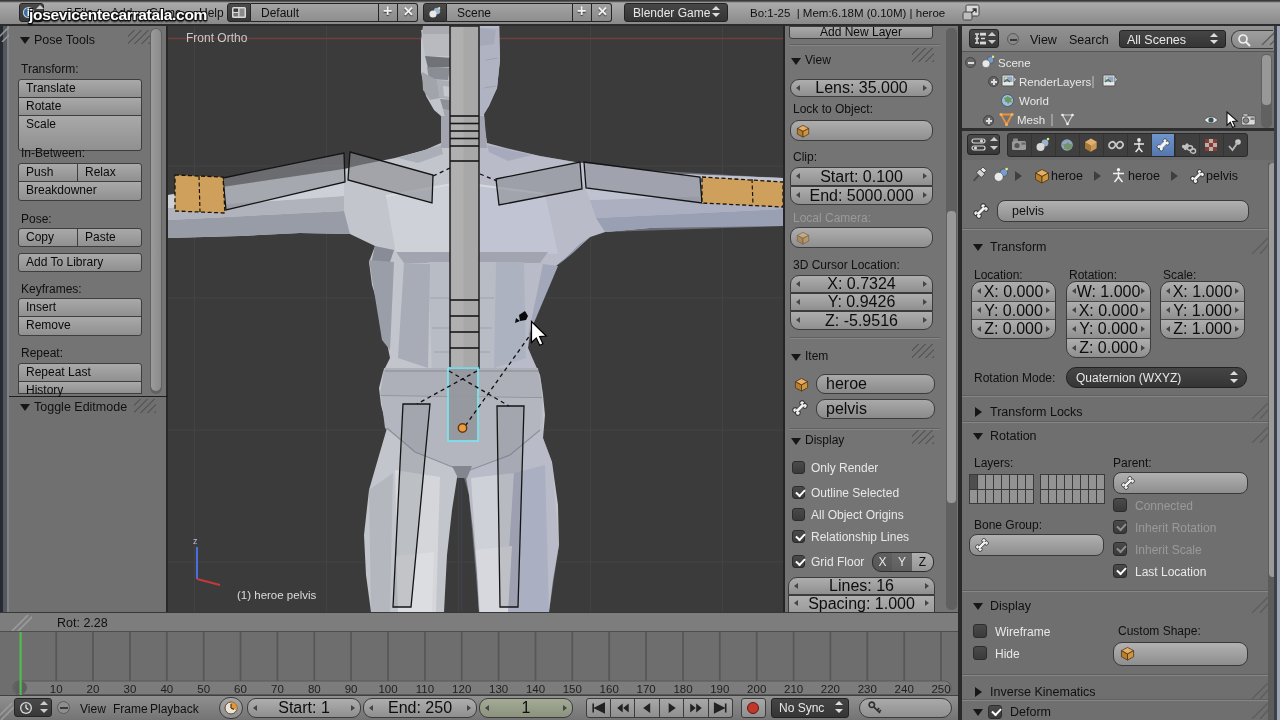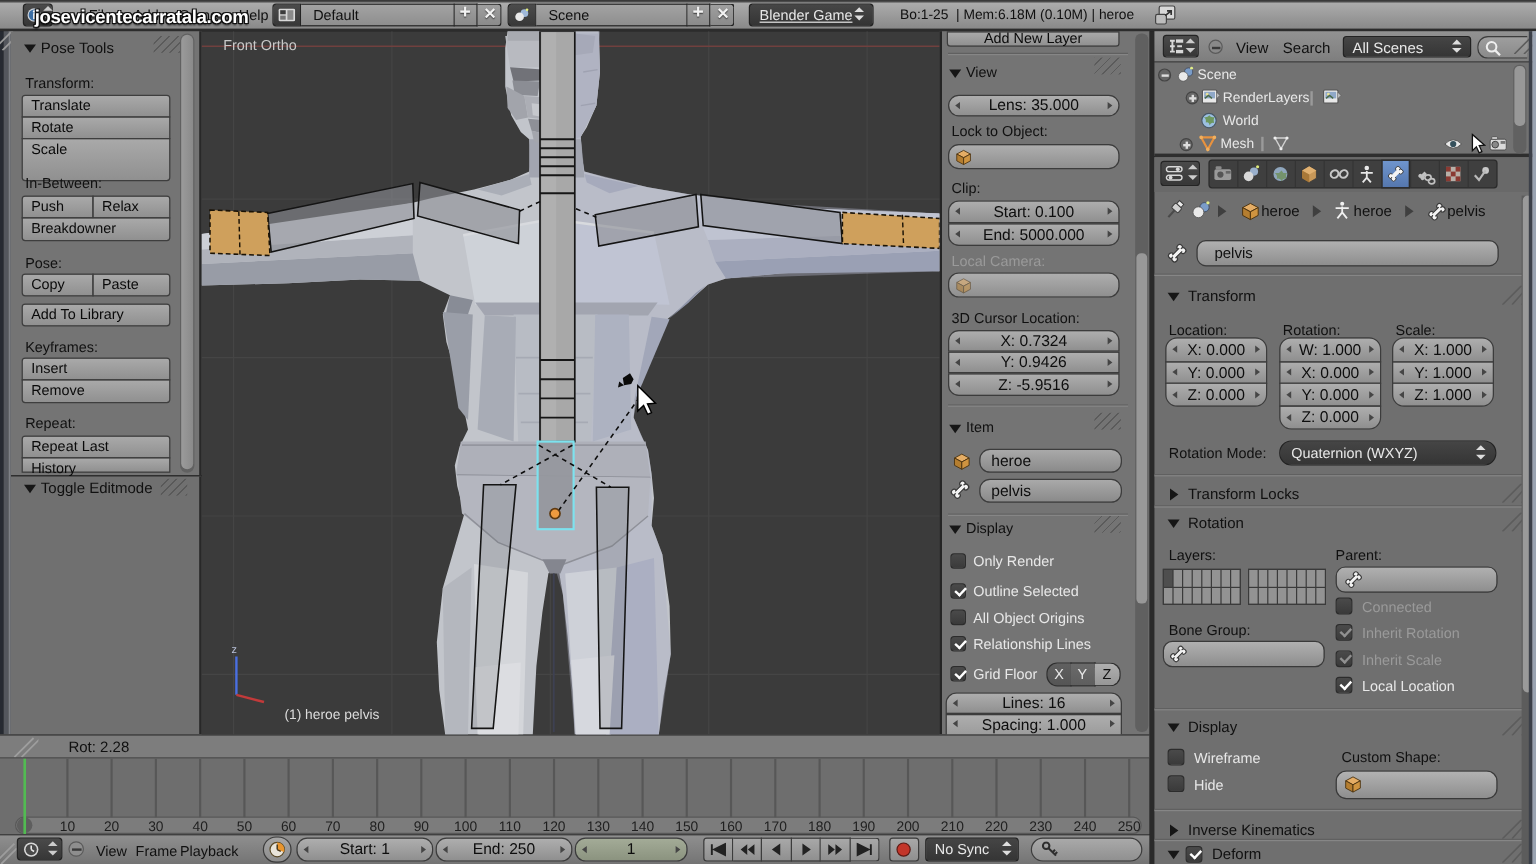--- a/index.html
+++ b/index.html
@@ -3,21 +3,21 @@
 <style>
 *{margin:0;padding:0;box-sizing:border-box;}
 html,body{width:1280px;height:720px;overflow:hidden;background:#1e1e1e;
  font-family:"Liberation Sans",sans-serif;}
 .abs{position:absolute;}
 #stage{position:relative;width:1280px;height:720px;}
 .lbl{position:absolute;font-size:12px;color:#101010;white-space:nowrap;}
 .wlbl{position:absolute;font-size:12px;color:#e8e8e8;white-space:nowrap;}
 .glbl{position:absolute;font-size:12px;color:#9a9a9a;white-space:nowrap;}
 .cap{position:absolute;background:linear-gradient(#aeaeae,#8f8f8f);border:1px solid #3c3c3c;
- border-radius:9px;font-size:13px;color:#0d0d0d;text-align:center;line-height:17px;}
+ border-radius:9px;font-size:16px;color:#0d0d0d;text-align:center;line-height:17px;}
 .btn{position:absolute;background:linear-gradient(#a9a9a9,#909090);border:1px solid #3e3e3e;
  border-radius:3px;font-size:12px;color:#0a0a0a;padding-left:7px;line-height:17px;}
 .cb{position:absolute;width:14px;height:14px;border-radius:3px;border:1px solid #2c2c2c;
  background:linear-gradient(#4a4a4a,#3a3a3a);}
 .cb.on::after{content:"";position:absolute;left:2.5px;top:2px;width:7px;height:4px;
  border-left:2px solid #fff;border-bottom:2px solid #fff;transform:rotate(-47deg);}
 .cb.gon::after{content:"";position:absolute;left:2.5px;top:2px;width:7px;height:4px;
  border-left:2px solid #909090;border-bottom:2px solid #909090;transform:rotate(-47deg);}
 .tri-d{position:absolute;width:0;height:0;border-left:5px solid transparent;
  border-right:5px solid transparent;border-top:7px solid #161616;}
@@ -66,21 +66,21 @@
       <circle cx="5" cy="8" r="3.6" fill="#e8e8e8"></circle>
       <circle cx="11.2" cy="2.2" r="1.1" fill="#e6f080"></circle>
     </svg>
 <div class="abs" style="left:447px;top:3px;width:126px;height:19px;background:linear-gradient(#a3a3a3,#8e8e8e);border:1px solid #242424;border-left:none;"></div>
 <div class="lbl" style="left:457px;top:6px;">Scene</div>
 <div class="abs" style="left:573px;top:3px;width:19px;height:19px;background:linear-gradient(#9f9f9f,#8a8a8a);border:1px solid #242424;border-left:none;"></div>
 <div class="lbl" style="left:577px;top:2px;font-size:16px;color:#f2f2f2;font-weight:bold;text-shadow:0 1px 1px #333;">+</div>
 <div class="abs" style="left:592px;top:3px;width:20px;height:19px;background:linear-gradient(#9f9f9f,#8a8a8a);border:1px solid #242424;border-left:none;border-radius:0 3px 3px 0;"></div>
 <div class="lbl" style="left:597px;top:4px;font-size:13px;color:#f2f2f2;font-weight:bold;text-shadow:0 1px 1px #333;">✕</div>
 <div class="abs" style="left:624px;top:3px;width:104px;height:19px;background:linear-gradient(#464646,#343434);border:1px solid #222;border-radius:3px;"></div>
-<div class="wlbl" style="left:633px;top:6px;text-decoration:underline;">Blender Game</div>
+<div class="wlbl" style="left:633px;top:6px;">Blender Game</div>
 <div class="ud" style="left:712px;top:6px;border-bottom:4px solid #ddd;"></div>
 <div class="ud" style="left:712px;top:13px;border-top:4px solid #ddd;"></div>
 <div class="lbl" style="left:750px;top:7px;font-size:11.5px;">Bo:1-25&nbsp; | Mem:6.18M (0.10M) | heroe</div>
 <svg class="abs" style="left:962px;top:4px" width="18" height="17" viewBox="0 0 18 17">
       <rect x="4" y="1" width="13" height="11" rx="1.5" fill="#d8d8d8" stroke="#444"></rect>
       <rect x="1" y="8" width="9" height="8" rx="1.5" fill="#bdbdbd" stroke="#444"></rect>
       <path d="M9 9 l5 -4 m0 3.5 l0 -3.5 l-3.5 0" stroke="#333" stroke-width="1.4" fill="none"></path>
     </svg>
 <div class="abs" style="left:0px;top:26px;width:3px;height:586px;background:#262a31;"></div>
 <div class="abs" style="left:3px;top:26px;width:4px;height:586px;background:#54575d;"></div>
@@ -677,21 +677,21 @@
         <circle cx="12.4" cy="9.7" r="2.1"></circle>
         <path d="M3.8 6.6 L12.2 6.6 L12.2 9.4 L3.8 9.4 Z" stroke="none"></path>
         <path d="M4.5 6.4 L11.6 6.4 M4.5 9.6 L11.6 9.6" fill="none" stroke-width="0.8"></path>
       </g>
     </svg>
 <div class="cb gon" style="left:1113px;top:520px;"></div>
 <div class="glbl" style="left:1135px;top:521px;">Inherit Rotation</div>
 <div class="cb gon" style="left:1113px;top:542px;"></div>
 <div class="glbl" style="left:1135px;top:543px;">Inherit Scale</div>
 <div class="cb on" style="left:1113px;top:564px;"></div>
-<div class="wlbl" style="left:1135px;top:565px;">Local Location</div>
+<div class="wlbl" style="left:1135px;top:565px;">Last Location</div>
 <div class="sep" style="left:962px;top:590px;width:318px;height:2px;"></div>
 <div class="tri-d" style="left:973px;top:603px;"></div>
 <div class="lbl" style="left:990px;top:599px;font-size:12.5px;">Display</div>
 <svg class="abs" style="left:1244px;top:597px" width="30" height="16">
       <path d="M8 16 L24 0 M16 16 L32 -2 M24 16 L36 4" stroke="#5c5c5c" stroke-width="1.3"></path>
     </svg>
 <div class="cb" style="left:973px;top:624px;"></div>
 <div class="wlbl" style="left:995px;top:625px;">Wireframe</div>
 <div class="lbl" style="left:1118px;top:624px;">Custom Shape:</div>
 <div class="cb" style="left:973px;top:646px;"></div>

